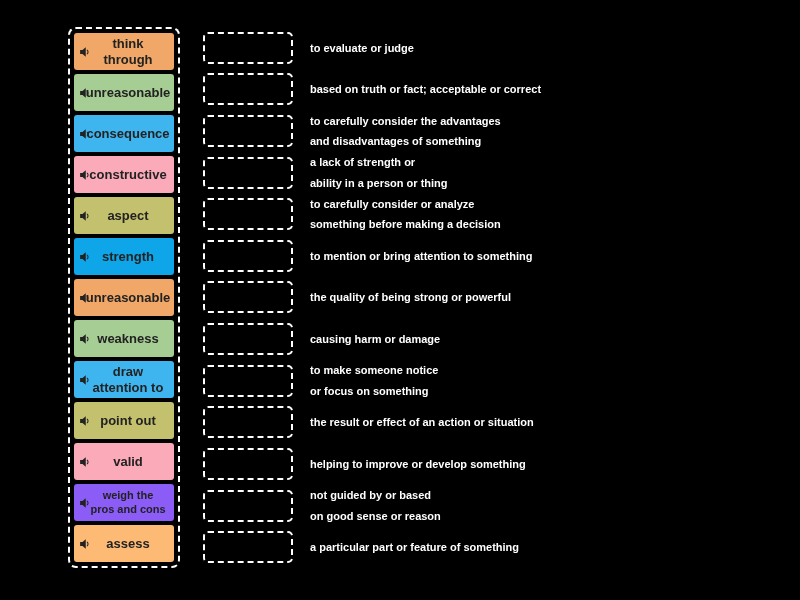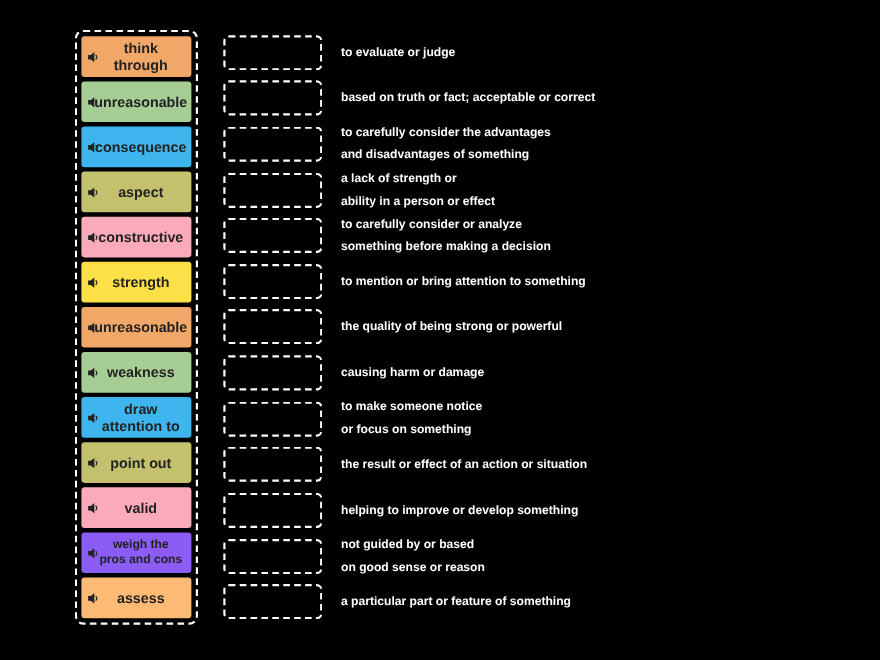--- a/index.html
+++ b/index.html
@@ -75,35 +75,35 @@
     </svg>
     <span class="tile-label">unreasonable</span>
   </div>
       <div class="tile" style="background: rgb(63, 181, 239); justify-content: center;">
     <svg class="speaker" viewBox="0 0 16 16">
       <path d="M1.5 5.2h3.2L9 1.8v12.4L4.7 10.8H1.5z" fill="#222"></path>
       <path d="M11 5.6a3.3 3.3 0 0 1 0 4.8" stroke="#222" fill="none" stroke-width="1.4" stroke-linecap="round"></path>
     </svg>
     <span class="tile-label">consequence</span>
   </div>
+      <div class="tile" style="background: rgb(250, 170, 185);">
+    <svg class="speaker" viewBox="0 0 16 16">
+      <path d="M1.5 5.2h3.2L9 1.8v12.4L4.7 10.8H1.5z" fill="#222"></path>
+      <path d="M11 5.6a3.3 3.3 0 0 1 0 4.8" stroke="#222" fill="none" stroke-width="1.4" stroke-linecap="round"></path>
+    </svg>
+    <span class="tile-label">constructive</span>
+  </div>
       <div class="tile" style="background: rgb(195, 193, 109);">
     <svg class="speaker" viewBox="0 0 16 16">
       <path d="M1.5 5.2h3.2L9 1.8v12.4L4.7 10.8H1.5z" fill="#222"></path>
       <path d="M11 5.6a3.3 3.3 0 0 1 0 4.8" stroke="#222" fill="none" stroke-width="1.4" stroke-linecap="round"></path>
     </svg>
     <span class="tile-label">aspect</span>
   </div>
-      <div class="tile" style="background: rgb(250, 170, 185);">
-    <svg class="speaker" viewBox="0 0 16 16">
-      <path d="M1.5 5.2h3.2L9 1.8v12.4L4.7 10.8H1.5z" fill="#222"></path>
-      <path d="M11 5.6a3.3 3.3 0 0 1 0 4.8" stroke="#222" fill="none" stroke-width="1.4" stroke-linecap="round"></path>
-    </svg>
-    <span class="tile-label">constructive</span>
-  </div>
-      <div class="tile" style="background: #fde047; justify-content: center;">
+      <div class="tile" style="background: #0ea5e9; justify-content: center;">
     <svg class="speaker" viewBox="0 0 16 16">
       <path d="M1.5 5.2h3.2L9 1.8v12.4L4.7 10.8H1.5z" fill="#222"></path>
       <path d="M11 5.6a3.3 3.3 0 0 1 0 4.8" stroke="#222" fill="none" stroke-width="1.4" stroke-linecap="round"></path>
     </svg>
     <span class="tile-label">strength</span>
   </div>
       <div class="tile" style="background: rgb(241, 167, 103);">
     <svg class="speaker" viewBox="0 0 16 16">
       <path d="M1.5 5.2h3.2L9 1.8v12.4L4.7 10.8H1.5z" fill="#222"></path>
       <path d="M11 5.6a3.3 3.3 0 0 1 0 4.8" stroke="#222" fill="none" stroke-width="1.4" stroke-linecap="round"></path>
@@ -165,21 +165,21 @@
     <span class="def-text">based on truth or fact; acceptable or correct</span>
   </div>
       <div class="def-row">
     <div class="slot"></div>
     <span class="def-text">to carefully consider the advantages
 and disadvantages of something</span>
   </div>
       <div class="def-row">
     <div class="slot"></div>
     <span class="def-text">a lack of strength or
-ability in a person or effect</span>
+ability in a person or thing</span>
   </div>
       <div class="def-row">
     <div class="slot"></div>
     <span class="def-text">to carefully consider or analyze
 something before making a decision</span>
   </div>
       <div class="def-row">
     <div class="slot"></div>
     <span class="def-text">to mention or bring attention to something</span>
   </div>

